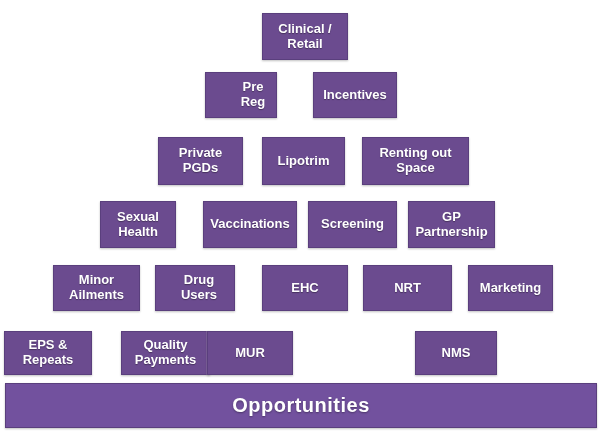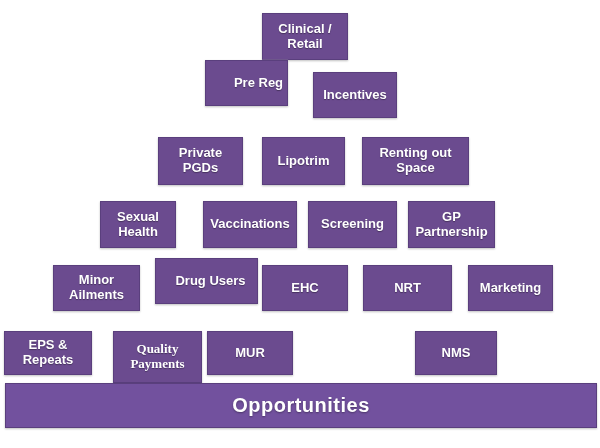--- a/index.html
+++ b/index.html
@@ -55,45 +55,45 @@
   }
 </style>
 </head>
 <body>
 
 <div class="canvas">
 
   <div class="pbox" style="left:262px;top:13px;width:86px;height:47px;">Clinical /
 Retail</div>
 
-  <div class="pbox" style="left:205px;top:60px;width:83px;height:46px;padding-left:24px;">Pre Reg</div>
+  <div class="pbox" style="left:205px;top:72px;width:72px;height:46px;padding-left:24px;">Pre Reg</div>
   <div class="pbox" style="left:313px;top:72px;width:84px;height:46px;">Incentives</div>
 
   <div class="pbox" style="left:158px;top:137px;width:85px;height:48px;">Private
 PGDs</div>
   <div class="pbox" style="left:262px;top:137px;width:83px;height:48px;">Lipotrim</div>
   <div class="pbox" style="left:362px;top:137px;width:107px;height:48px;">Renting out
 Space</div>
 
   <div class="pbox" style="left:100px;top:201px;width:76px;height:47px;">Sexual
 Health</div>
   <div class="pbox" style="left:203px;top:201px;width:94px;height:47px;">Vaccinations</div>
   <div class="pbox" style="left:308px;top:201px;width:89px;height:47px;">Screening</div>
   <div class="pbox" style="left:408px;top:201px;width:87px;height:47px;">GP
 Partnership</div>
 
   <div class="pbox" style="left:53px;top:265px;width:87px;height:46px;">Minor
 Ailments</div>
-  <div class="pbox" style="left:155px;top:258px;width:103px;height:46px;padding-left:8px;">Drug Users</div>
+  <div class="pbox" style="left:155px;top:265px;width:80px;height:46px;padding-left:8px;">Drug Users</div>
   <div class="pbox" style="left:262px;top:265px;width:86px;height:46px;">EHC</div>
   <div class="pbox" style="left:363px;top:265px;width:89px;height:46px;">NRT</div>
   <div class="pbox" style="left:468px;top:265px;width:85px;height:46px;">Marketing</div>
 
   <div class="pbox" style="left:4px;top:331px;width:88px;height:44px;">EPS &amp;
 Repeats</div>
-  <div class="pbox" style="left:113px;top:331px;width:89px;height:52px;font-family:Liberation Serif, serif;">Quality
+  <div class="pbox" style="left:121px;top:331px;width:89px;height:44px;">Quality
 Payments</div>
   <div class="pbox" style="left:207px;top:331px;width:86px;height:44px;">MUR</div>
   <div class="pbox" style="left:415px;top:331px;width:82px;height:44px;">NMS</div>
 
   <div class="base-bar" style="left:5px;top:383px;width:592px;height:45px;">Opportunities</div>
 
 </div>
 
 </body></html>

